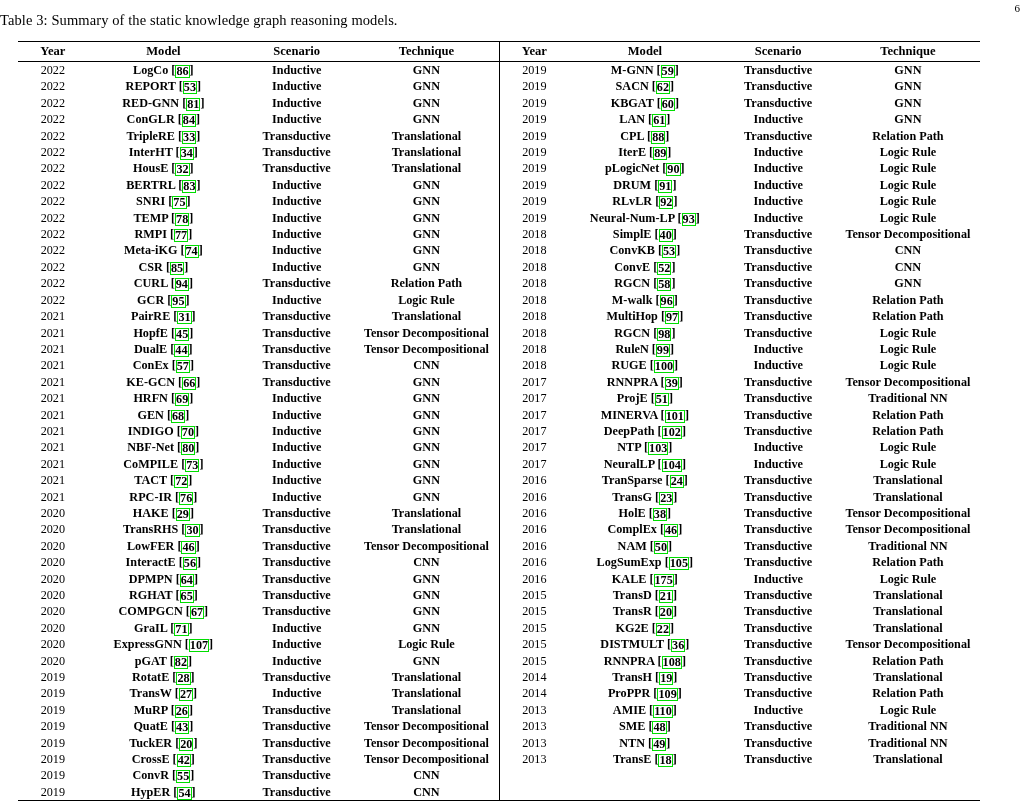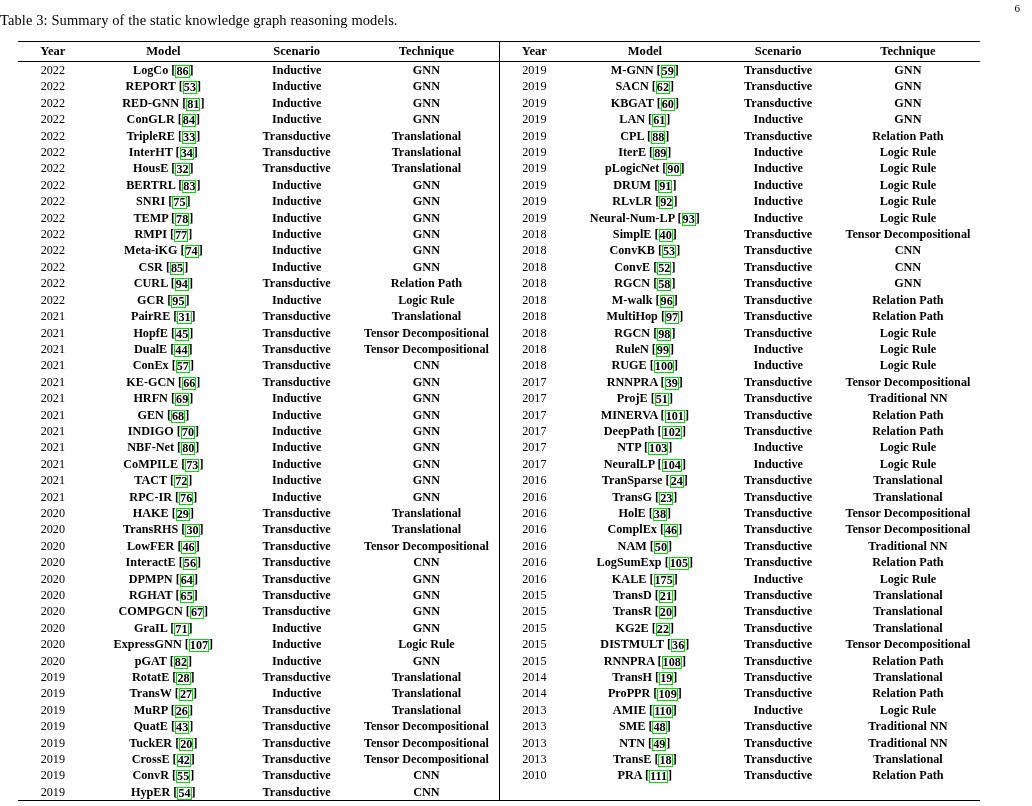--- a/index.html
+++ b/index.html
@@ -684,26 +684,20 @@
                     <td class="model"><span>NTN [</span><span class="cite">49</span><span>]</span></td>
                     <td class="scenario">Transductive</td>
                     <td class="technique">Traditional NN</td>
                   </tr>
                   <tr>
                     <td class="year">2013</td>
                     <td class="model"><span>TransE [</span><span class="cite">18</span><span>]</span></td>
                     <td class="scenario">Transductive</td>
                     <td class="technique">Translational</td>
                   </tr>
-                  <tr>
-                    <td class="year">2010</td>
-                    <td class="model"><span>PRA [</span><span class="cite">111</span><span>]</span></td>
-                    <td class="scenario">Transductive</td>
-                    <td class="technique">Relation Path</td>
-                  </tr>
                 </tbody>
           </table>
         </td>
       </tr>
     </tbody>
       </table>
     <div style="border-top:1.7px solid #000; width:962px;"></div>
   </div>
 
   <div class="caption-bottom">Table 4: Performance comparison of static KGR models.</div>

